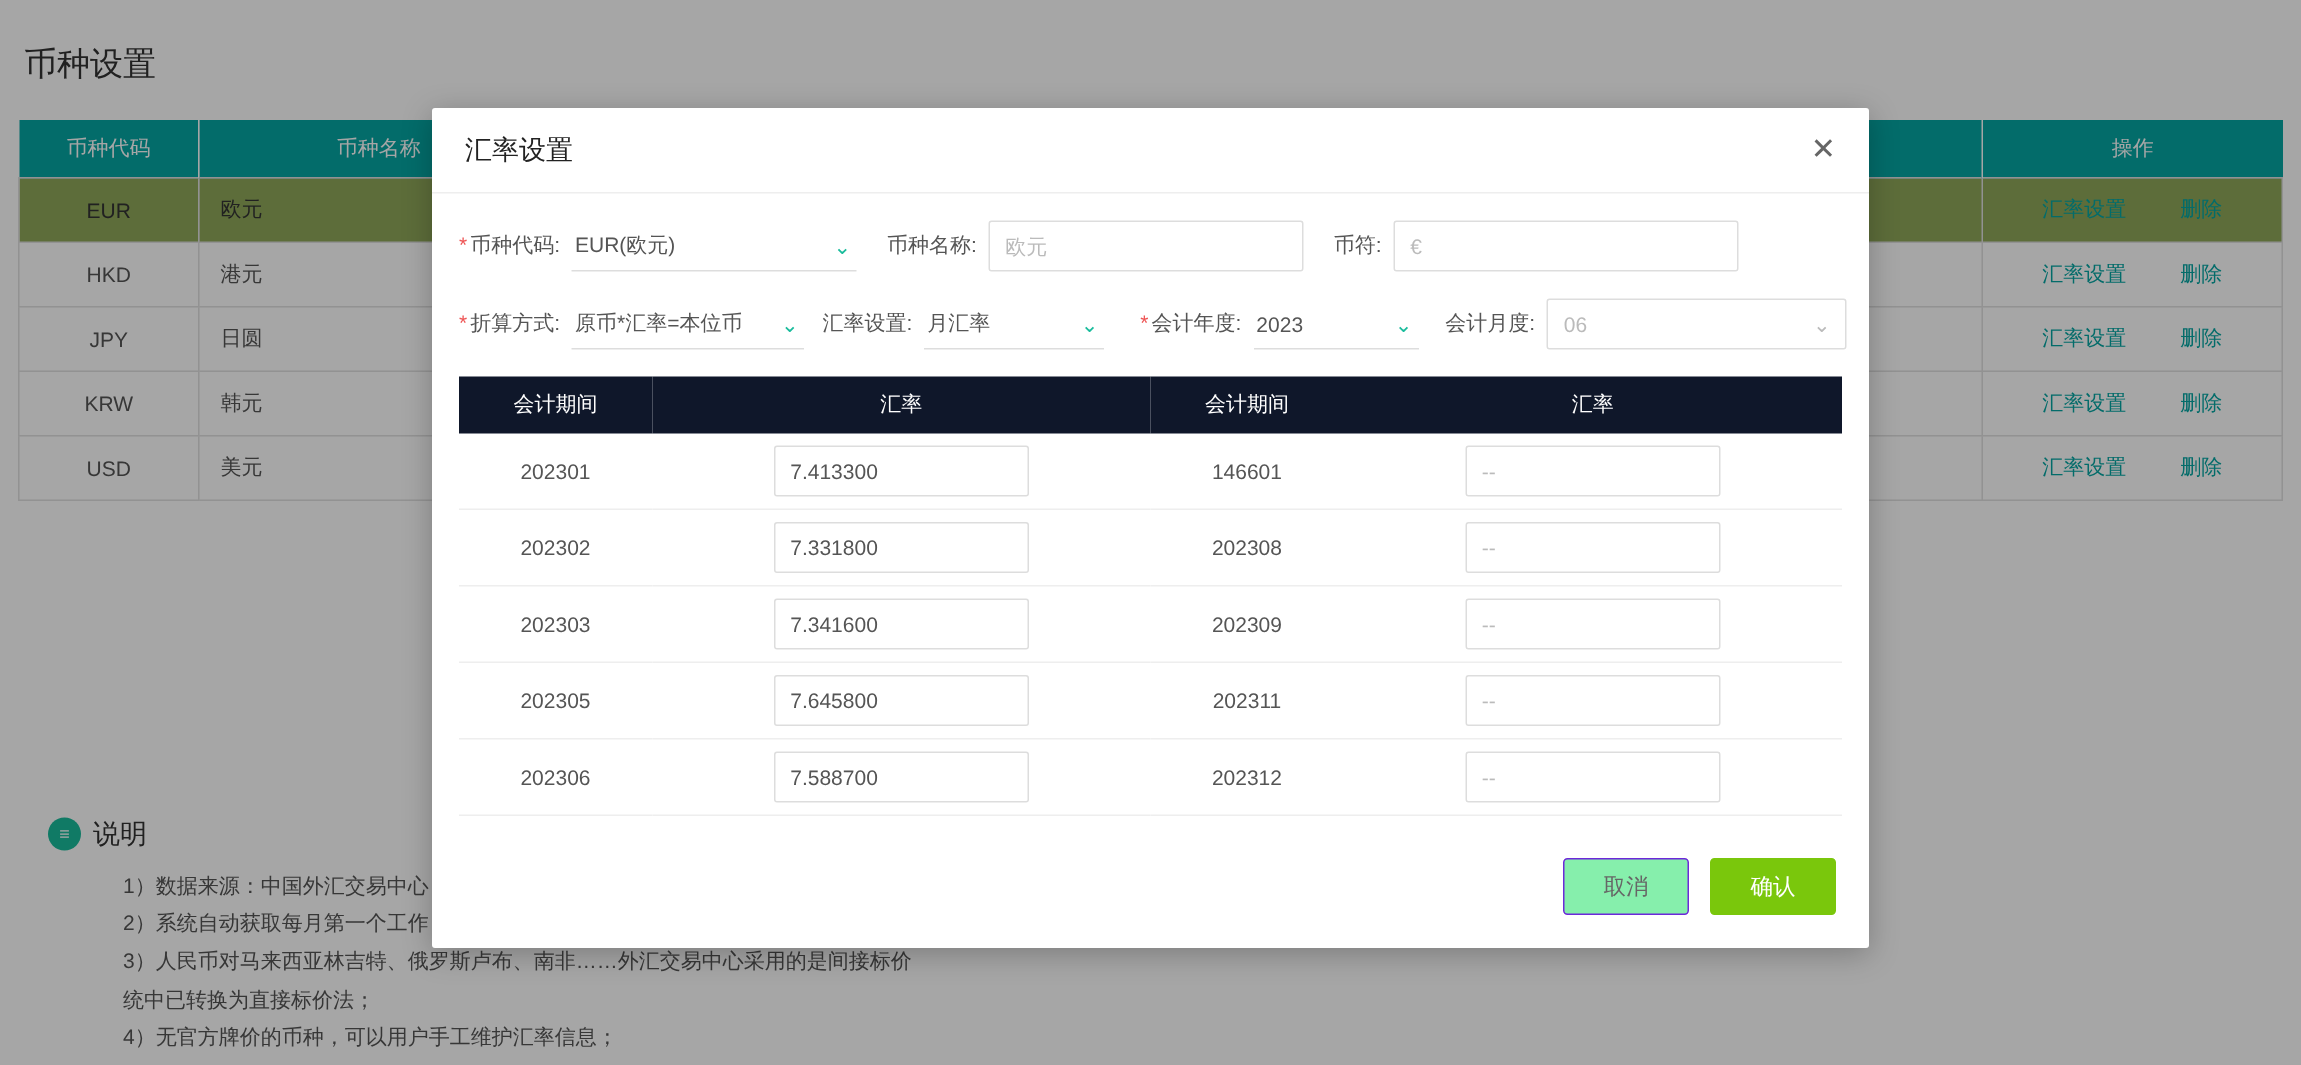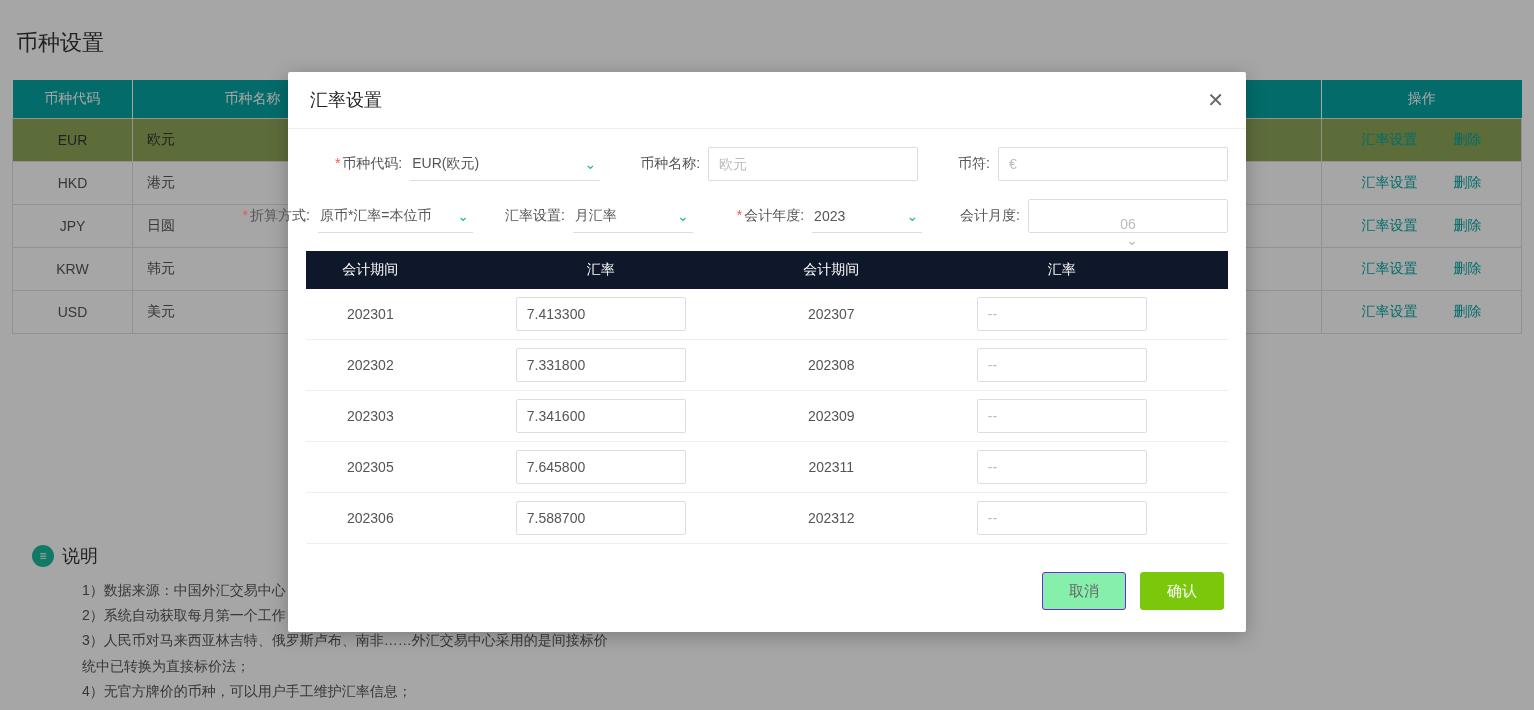--- a/index.html
+++ b/index.html
@@ -122,23 +122,21 @@
   cursor: pointer;
   line-height: 1;
   user-select: none;
 }
 .modal-body {
   padding: 18px 18px 10px 18px;
 }
 .form-row {
   display: flex;
   align-items: center;
-  gap: 20px;
   margin-bottom: 18px;
-  justify-content: flex-end;
 }
 .form-item {
   display: flex;
   align-items: center;
 }
 .form-label {
   font-size: 14px;
   color: #555;
   margin-right: 8px;
   white-space: nowrap;
@@ -160,22 +158,21 @@
 .select-box {
   cursor: pointer;
   border: none;
   border-bottom: 1px solid #ddd;
   border-radius: 0;
   padding: 0 4px 0 2px;
 }
 .select-box.boxed {
   border: 1px solid #ddd;
   border-radius: 2px;
-  padding: 16px 10px;
-  flex-direction: column;
+  padding: 0 10px;
 }
 .text-box input {
   border: none;
   outline: none;
   width: 100%;
   font-size: 14px;
   color: #999;
   background: transparent;
 }
 .text-box input::placeholder { color: #bbb; }
@@ -377,21 +374,21 @@
             <th>会计期间</th>
             <th>汇率</th>
             <th>会计期间</th>
             <th>汇率</th>
           </tr>
         </thead>
         <tbody id="rate-tbody">
             <tr>
               <td>202301</td>
               <td><input class="rate-input" value="7.413300" placeholder="--" style=""></td>
-              <td>202307</td>
+              <td>146601</td>
               <td><input class="rate-input" value="" placeholder="--" style=""></td>
             </tr>
             <tr>
               <td>202302</td>
               <td><input class="rate-input" value="7.331800" placeholder="--" style=""></td>
               <td>202308</td>
               <td><input class="rate-input" value="" placeholder="--" style=""></td>
             </tr>
             <tr>
               <td>202303</td>

